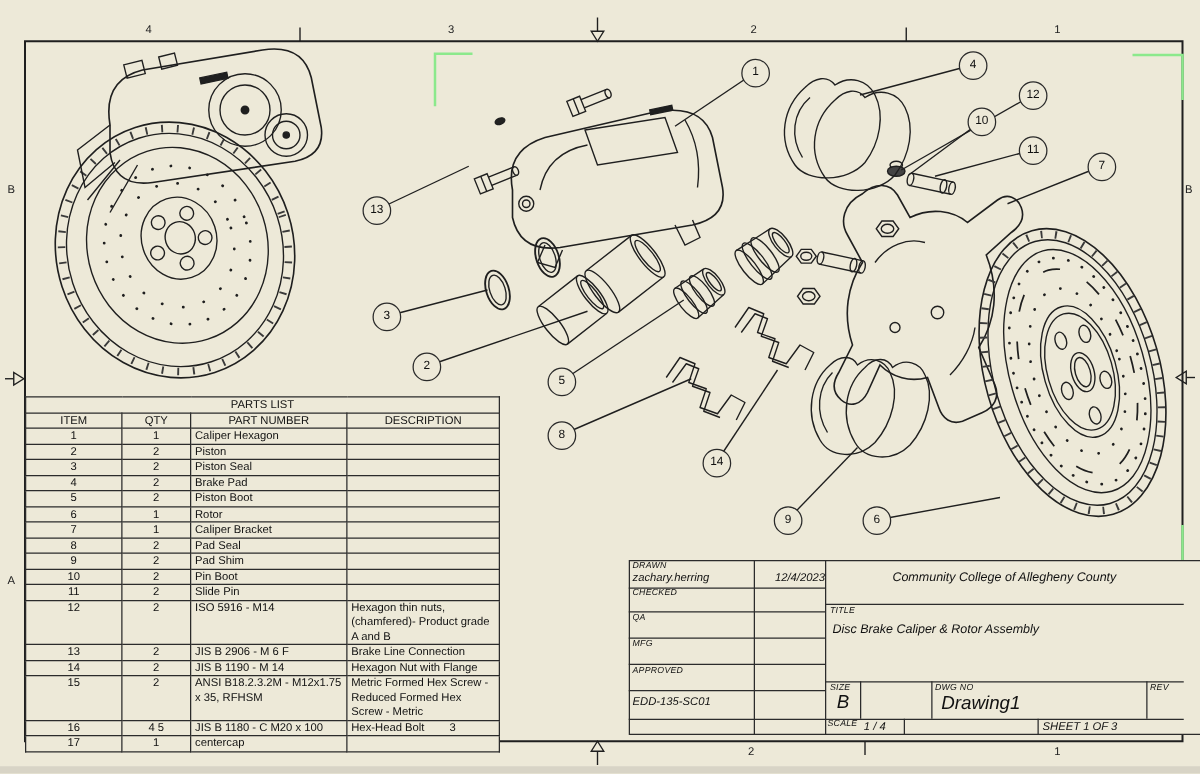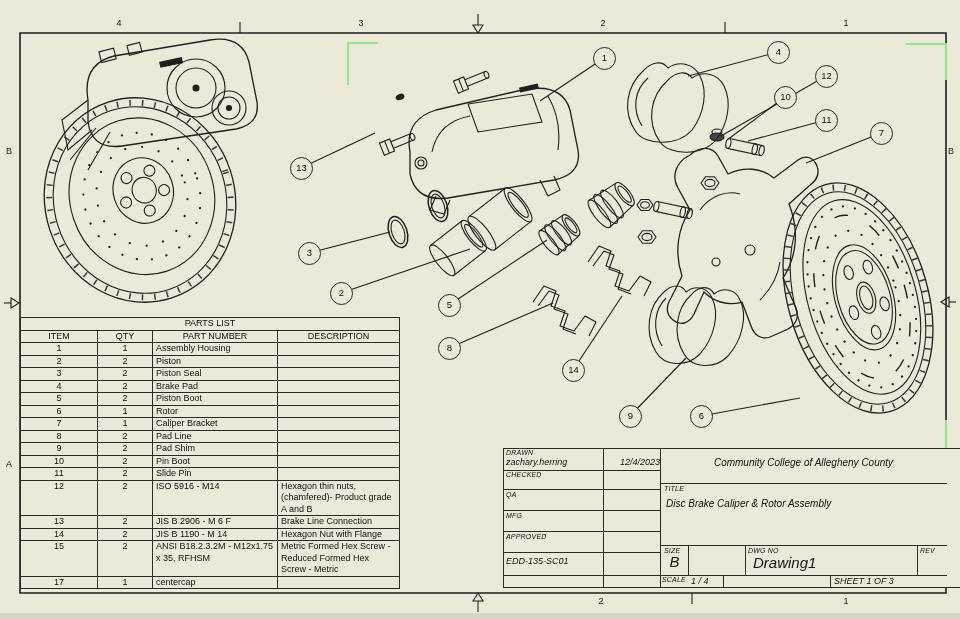--- a/index.html
+++ b/index.html
@@ -294,21 +294,21 @@
         </tr>
       <tr class="hdr">
         <td>ITEM</td>
         <td>QTY</td>
         <td>PART NUMBER</td>
         <td>DESCRIPTION</td>
       </tr>
     <tr>
           <td class="c0">1</td>
           <td class="c1">1</td>
-          <td class="c2">Assembly Housing</td>
+          <td class="c2">Caliper Hexagon</td>
           <td class="c3"></td>
         </tr>
         <tr>
           <td class="c0">2</td>
           <td class="c1">2</td>
           <td class="c2">Piston</td>
           <td class="c3"></td>
         </tr>
         <tr>
           <td class="c0">3</td>
@@ -336,21 +336,21 @@
         </tr>
         <tr>
           <td class="c0">7</td>
           <td class="c1">1</td>
           <td class="c2">Caliper Bracket</td>
           <td class="c3"></td>
         </tr>
         <tr>
           <td class="c0">8</td>
           <td class="c1">2</td>
-          <td class="c2">Pad Line</td>
+          <td class="c2">Pad Seal</td>
           <td class="c3"></td>
         </tr>
         <tr>
           <td class="c0">9</td>
           <td class="c1">2</td>
           <td class="c2">Pad Shim</td>
           <td class="c3"></td>
         </tr>
         <tr>
           <td class="c0">10</td>
@@ -380,20 +380,26 @@
           <td class="c0">14</td>
           <td class="c1">2</td>
           <td class="c2">JIS B 1190 - M 14</td>
           <td class="c3">Hexagon Nut with Flange</td>
         </tr>
         <tr>
           <td class="c0">15</td>
           <td class="c1">2</td>
           <td class="c2">ANSI B18.2.3.2M - M12x1.75 x 35, RFHSM</td>
           <td class="c3">Metric Formed Hex Screw - Reduced Formed Hex Screw - Metric</td>
+        </tr>
+        <tr>
+          <td class="c0">16</td>
+          <td class="c1">4 5</td>
+          <td class="c2">JIS B 1180 - C M20 x 100</td>
+          <td class="c3">Hex-Head Bolt&nbsp;&nbsp;&nbsp;&nbsp;&nbsp;&nbsp;&nbsp;&nbsp;3</td>
         </tr>
         <tr>
           <td class="c0">17</td>
           <td class="c1">1</td>
           <td class="c2">centercap</td>
           <td class="c3"></td>
         </tr>
       </tbody>
   </table>
 

